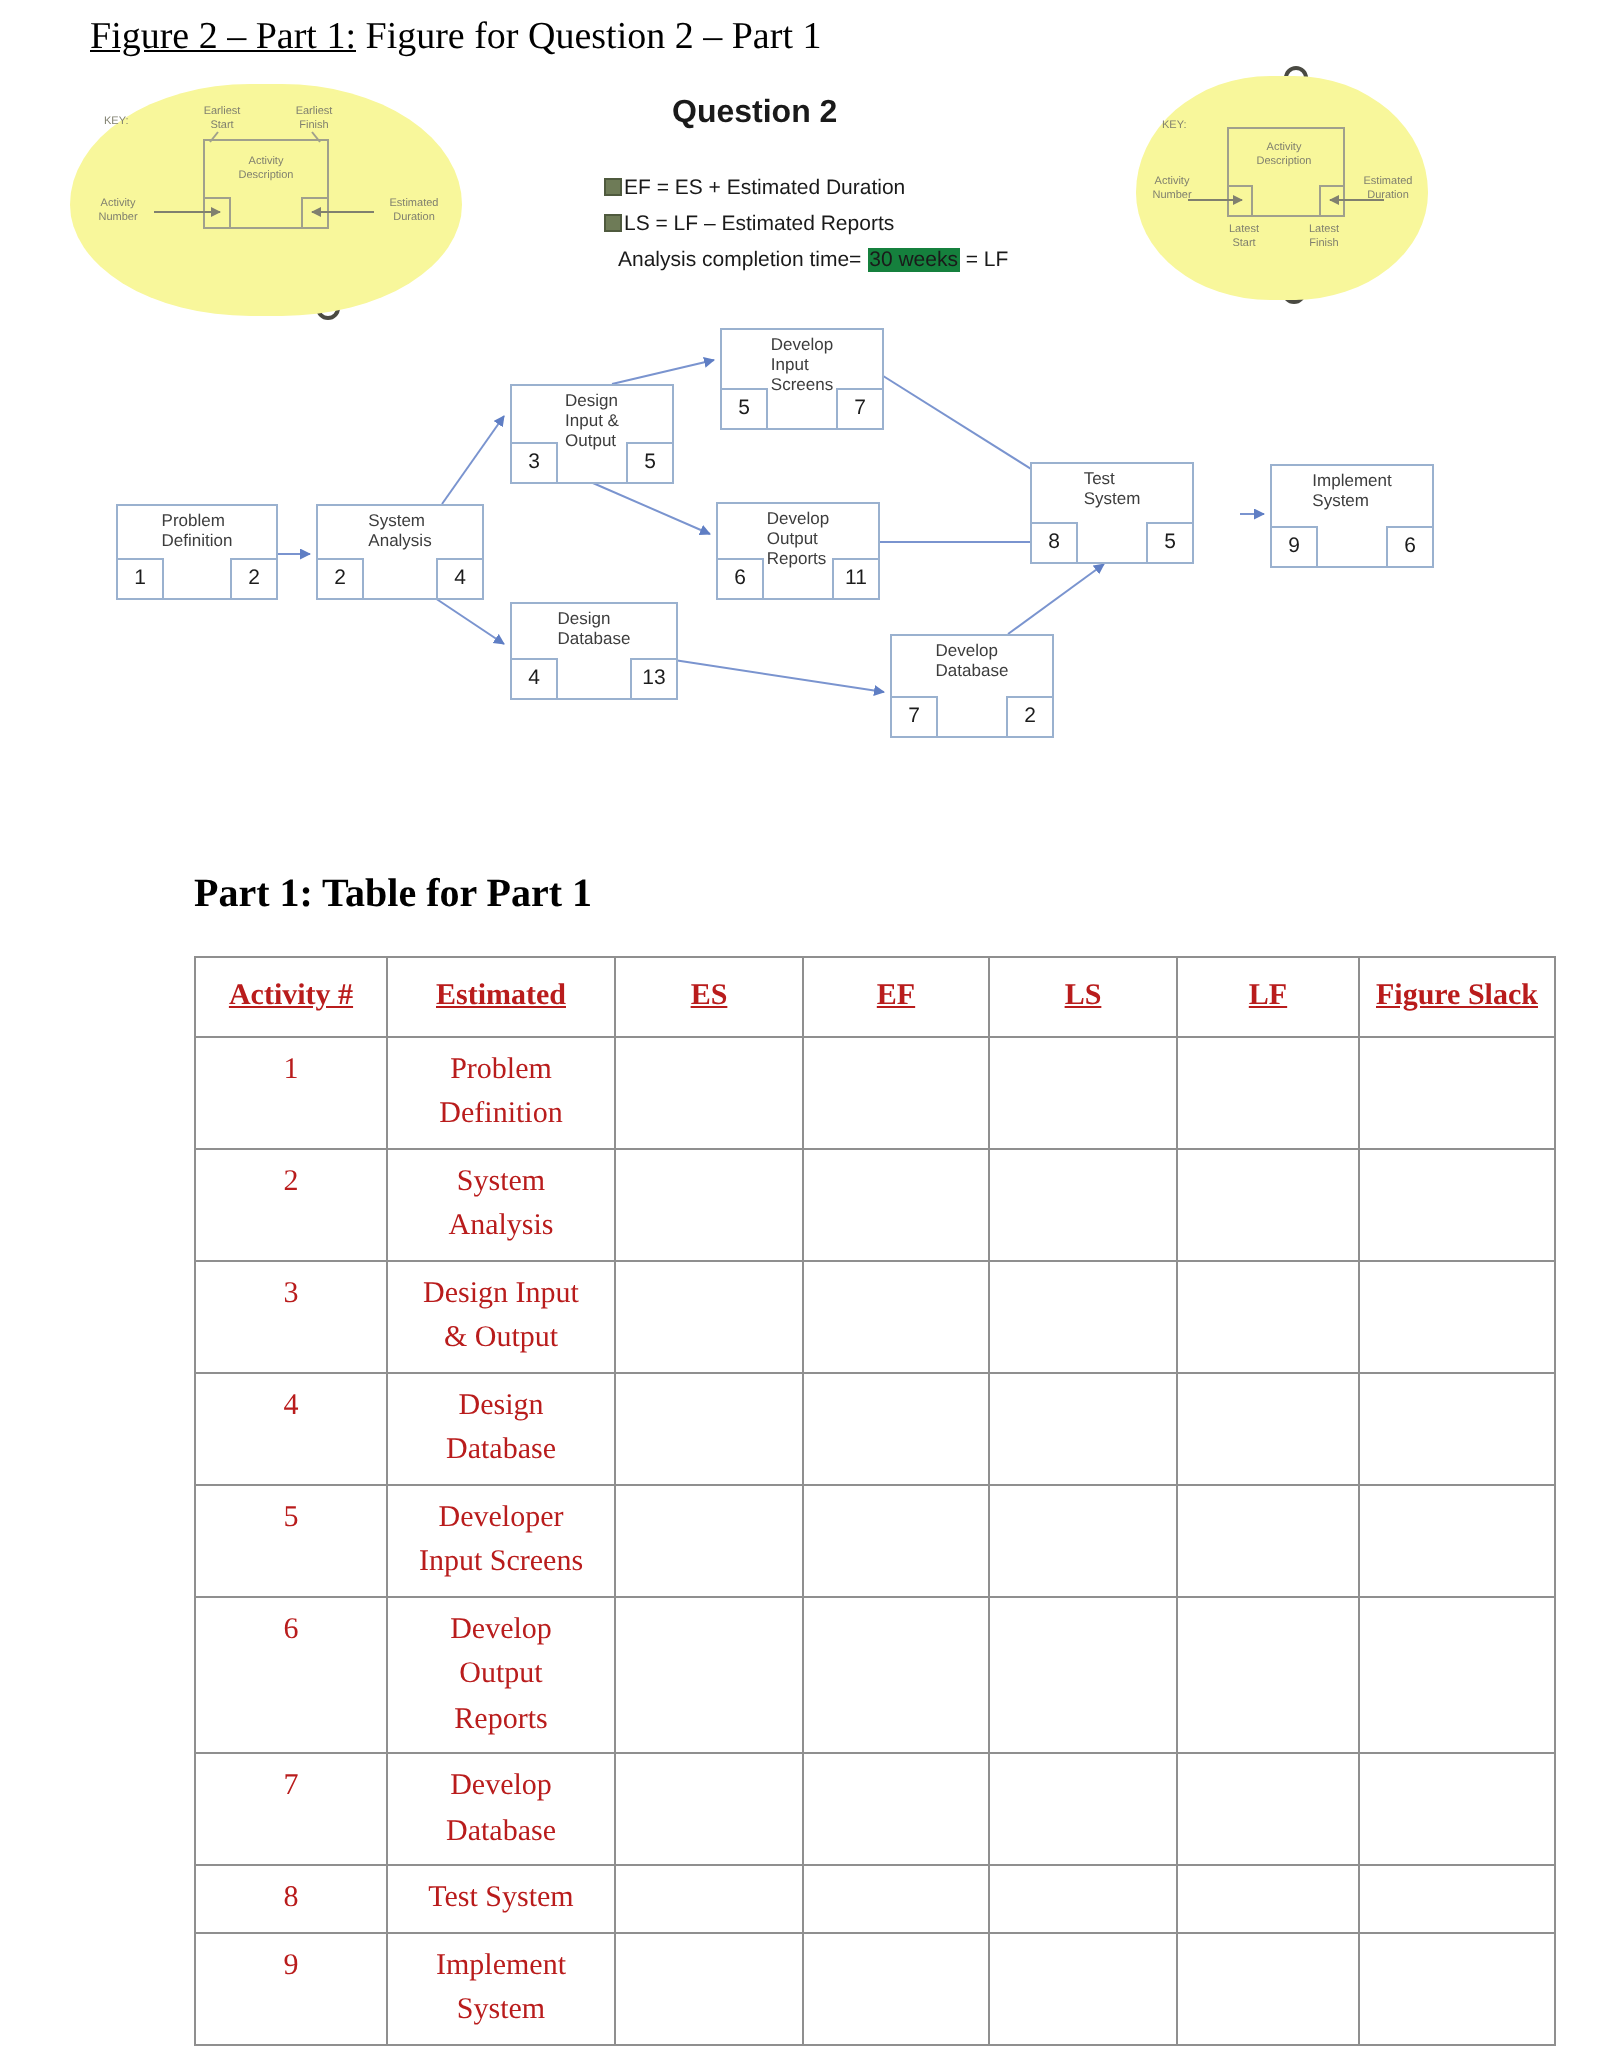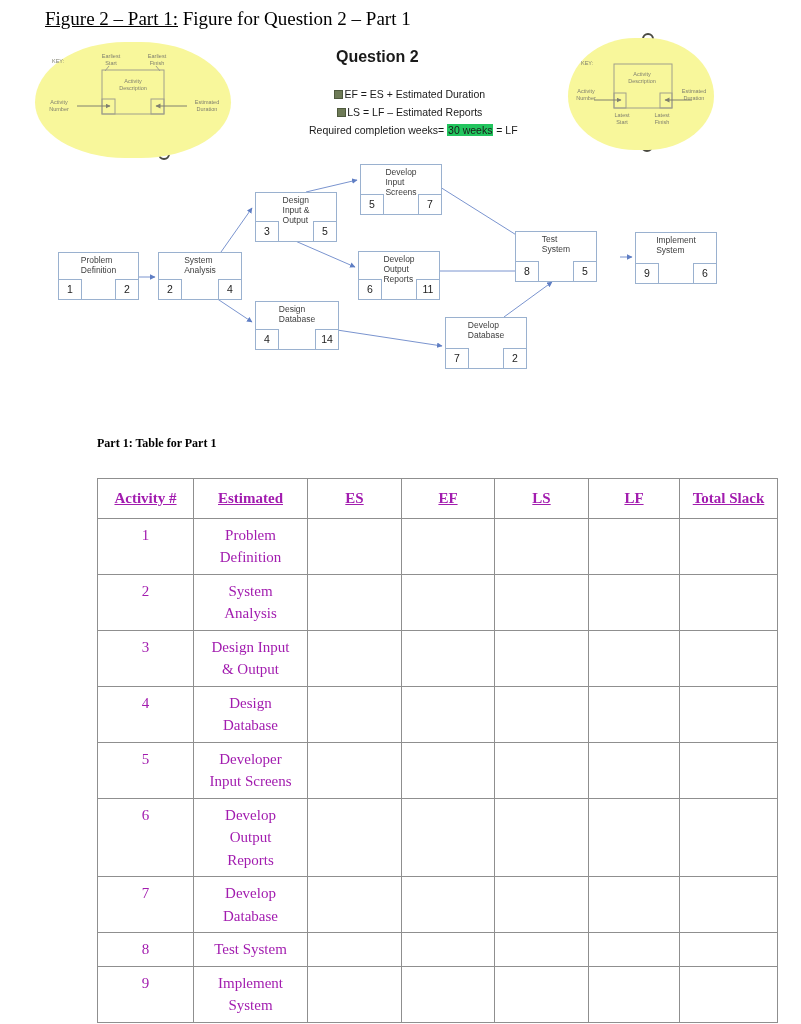--- a/index.html
+++ b/index.html
@@ -18,24 +18,24 @@
   .key svg{position:absolute;z-index:2;left:0;top:0;pointer-events:none;}
   .artifact{position:absolute;z-index:0;border:2px solid #4a4a42;border-radius:50%;width:8px;height:8px;background:#fff;}
 
   #key-left{left:35px;top:42px;width:196px;height:116px;}
   #key-right{left:568px;top:38px;width:146px;height:112px;}
 
   
   .q2-head{position:absolute;left:336px;top:48px;font-family:"Liberation Sans",sans-serif;
            font-weight:bold;font-size:16px;color:#1a1a1a;}
   .q2-lines{position:absolute;left:302px;top:85px;font-family:"Liberation Sans",sans-serif;
-            font-size:10.5px;color:#1a1a1a;line-height:18px;white-space:nowrap;text-align:center;}
+            font-size:10.5px;color:#1a1a1a;line-height:18px;white-space:nowrap;}
   .bullet{display:inline-block;width:7px;height:7px;background:#6e7b57;border:1px solid #4f5a3e;
           margin-right:1px;vertical-align:-1px;}
-  .hl{background:#22c55e;padding:0 1px;}
+  .hl{background:#15803d;padding:0 1px;}
   .req-line{padding-left:7px;}
 
   
   #edges{position:absolute;left:0;top:0;z-index:0;pointer-events:none;}
   .node{position:absolute;z-index:2;background:#fff;border:1px solid #9ab1cf;
         font-family:"Liberation Sans",sans-serif;}
   .node-title{position:absolute;left:0;right:0;top:2px;display:flex;justify-content:center;z-index:1;}
   .node-title span{display:inline-block;text-align:left;font-size:8.5px;line-height:1.2;
                    color:#3d3d3d;white-space:pre-line;}
   .nbox{position:absolute;bottom:-1px;width:22px;height:19px;z-index:2;background:#fff;
@@ -45,23 +45,23 @@
   .n2{left:158px;top:252px;width:82px;height:46px;}
   .n3{left:255px;top:192px;width:80px;height:48px;}
   .n4{left:255px;top:301px;width:82px;height:47px;}
   .n5{left:360px;top:164px;width:80px;height:49px;}
   .n6{left:358px;top:251px;width:80px;height:47px;}
   .n7{left:445px;top:317px;width:80px;height:50px;}
   .n8{left:515px;top:231px;width:80px;height:49px;}
   .n9{left:635px;top:232px;width:80px;height:50px;}
 
   
-  .tbl-head{position:absolute;left:97px;top:436px;font-weight:bold;font-size:12px;color:#000;}
+  .tbl-head{position:absolute;left:97px;top:436px;font-weight:bold;font-size:20px;color:#000;}
   #main-table{position:absolute;left:97px;top:478px;border-collapse:collapse;table-layout:fixed;
-              font-size:15px;color:#a21caf;}
+              font-size:15px;color:#b91c1c;}
   #main-table td,#main-table th{border:1px solid #8f8f8f;padding:5px 4px;text-align:center;
               vertical-align:top;line-height:1.5;white-space:pre-line;}
   #main-table thead th{font-weight:bold;text-decoration:underline;padding:8px 2px;vertical-align:middle;}
   #main-table{border:1px solid #6f6f6f;}
   tr.heavy-top td{border-top:2px solid #555;}
   .c0{width:96px;}.c1{width:114px;}.c2{width:94px;}.c3{width:93px;}
   .c4{width:94px;}.c5{width:91px;}.c6{width:98px;}
 </style>
 </head>
 <body>
@@ -121,21 +121,21 @@
     <div class="lbl" style="left:40px;top:74px;width:28px;">Latest
 Start</div>
     <div class="lbl" style="left:80px;top:74px;width:28px;">Latest
 Finish</div>
   </div>
 
   <div class="q2-head">Question 2</div>
   <div class="q2-lines">
     <div><span class="bullet"></span><span>EF = ES + Estimated Duration</span></div>
     <div><span class="bullet"></span><span>LS = LF – Estimated Reports</span></div>
-    <div class="req-line"><span>Required completion weeks= </span><span class="hl">30 weeks</span><span> = LF</span></div>
+    <div class="req-line"><span>Analysis completion time= </span><span class="hl">30 weeks</span><span> = LF</span></div>
   </div>
 
   <svg id="edges" width="801" height="400">
     <defs>
       <marker id="arr" markerWidth="7" markerHeight="7" refX="5" refY="2.75" orient="auto">
         <path d="M0,0 L5.5,2.75 L0,5.5 z" fill="#5f7ec4"></path>
       </marker>
     </defs>
     <g stroke="#7a94cf" stroke-width="1" fill="none">
       <line x1="137" y1="277" x2="155" y2="277" marker-end="url(#arr)"></line>
@@ -175,21 +175,21 @@
       </div>
     <div class="nbox nbox-l">3</div>
     <div class="nbox nbox-r">5</div>
   </div>
   <div class="node n4">
     <div class="node-title">
         <span>Design
 Database</span>
       </div>
     <div class="nbox nbox-l">4</div>
-    <div class="nbox nbox-r">14</div>
+    <div class="nbox nbox-r">13</div>
   </div>
   <div class="node n5">
     <div class="node-title">
         <span>Develop
 Input
 Screens</span>
       </div>
     <div class="nbox nbox-l">5</div>
     <div class="nbox nbox-r">7</div>
   </div>
@@ -240,21 +240,21 @@
         <col class="c6">
     </colgroup>
     <thead>
       <tr>
         <th>Activity #</th>
         <th>Estimated</th>
         <th>ES</th>
         <th>EF</th>
         <th>LS</th>
         <th>LF</th>
-        <th>Total Slack</th>
+        <th>Figure Slack</th>
       </tr>
     </thead>
     <tbody>
       <tr>
         <td>1</td>
         <td>Problem
 Definition</td>
         <td></td>
         <td></td>
         <td></td>

